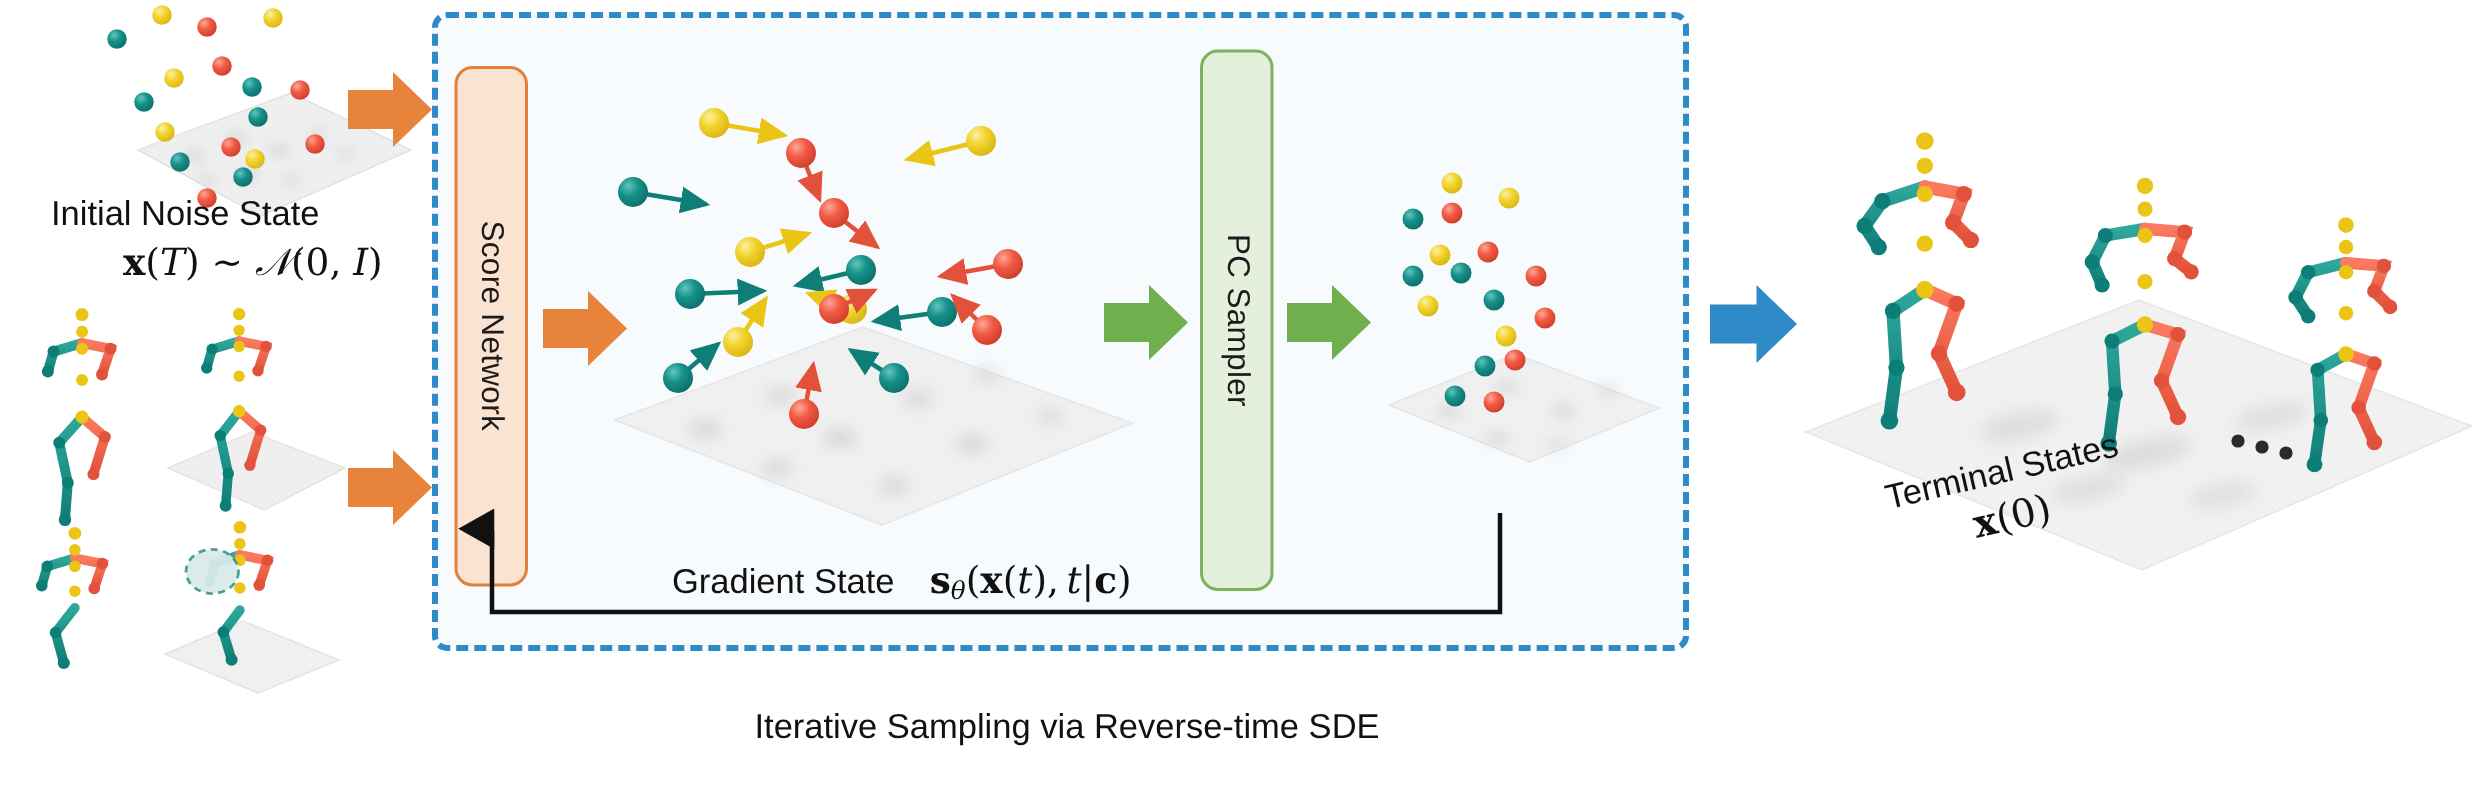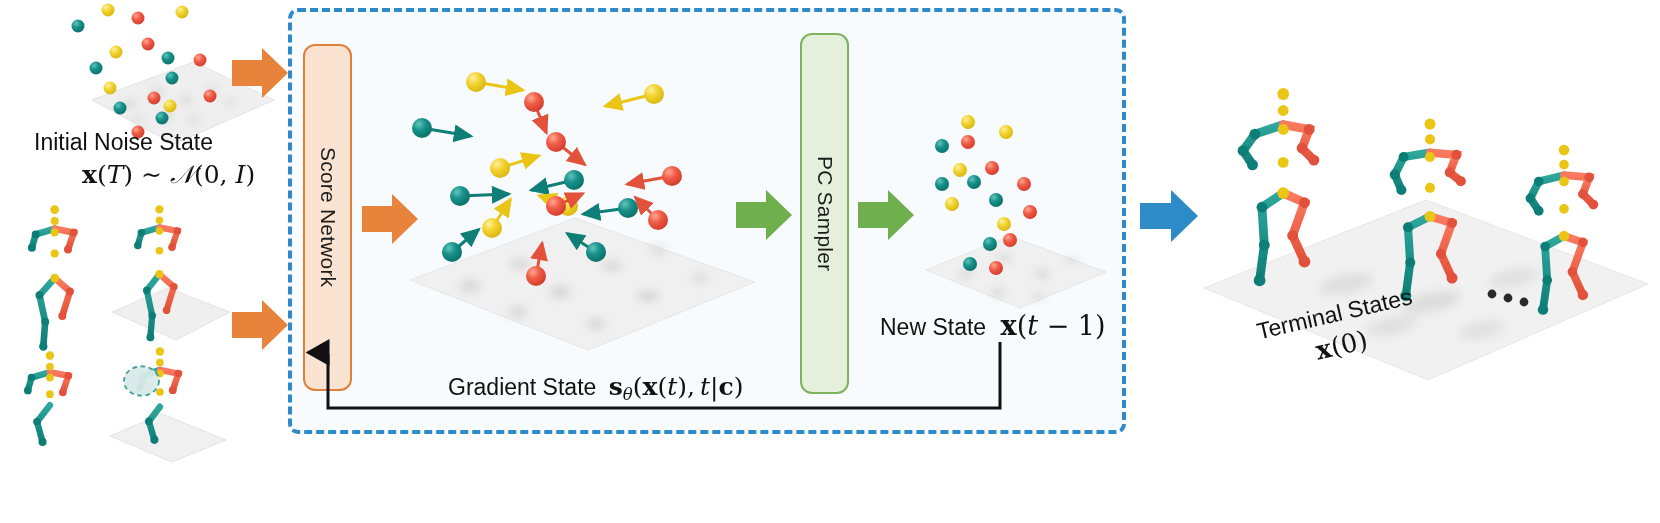--- a/index.html
+++ b/index.html
@@ -413,21 +413,21 @@
         <g>
           <line x1="196" y1="202" x2="168" y2="184" stroke="#0E7E77" stroke-width="3" marker-end="url(#ah-teal)"></line>
           <circle cx="196" cy="202" r="10" fill="url(#gBall-teal)"></circle>
         </g>
       </g>
     </svg>
   </div>
 
   <div class="abs" style="left:448px; top:372px;">
     <span class="cap cap-plain">Gradient State</span>
-    <span class="math" style="margin-left:8px;">
+    <span class="math" style="margin-left:19px;">
       <b>s</b><span class="sub">θ</span><span class="up">(</span><b>x</b><span class="up">(</span><span>t</span><span class="up">)</span><span class="up">, </span><span>t</span><span class="up">|</span><b>c</b><span class="up">)</span>
     </span>
   </div>
 
   <div class="abs" style="left:736px; top:190px;">
     <svg width="56" height="50" viewBox="0 0 56 50" class="block-arrow">
       <polygon points="0,12 30,12 30,0 56,25 30,50 30,38 0,38" fill="#6FAF4E"></polygon>
     </svg>
   </div>
 
@@ -469,26 +469,20 @@
         <circle cx="118" cy="104" r="7" fill="url(#gBall-red)"></circle>
         <circle cx="92" cy="116" r="7" fill="url(#gBall-yellow)"></circle>
         <circle cx="98" cy="132" r="7" fill="url(#gBall-red)"></circle>
         <circle cx="78" cy="136" r="7" fill="url(#gBall-teal)"></circle>
         <circle cx="58" cy="156" r="7" fill="url(#gBall-teal)"></circle>
         <circle cx="84" cy="160" r="7" fill="url(#gBall-red)"></circle>
       </g>
     </svg>
   </div>
 
-  <div class="abs" style="left:880px; top:310px;">
-    <span class="cap cap-plain">New State</span>
-    <span class="math" style="margin-left:10px; font-size:27px;">
-      <b>x</b><span class="up">(</span><span>t</span><span class="up"> − 1)</span>
-    </span>
-  </div>
 
   <div class="abs" style="left:310px; top:330px;">
     <svg width="700" height="90" viewBox="0 0 700 90">
       <defs>
         <marker id="ah-black" markerWidth="9" markerHeight="9" refX="4" refY="7.5" orient="auto">
           <polygon points="0,8 4.5,0 9,8" fill="#111111"></polygon>
         </marker>
       </defs>
       <path d="M690,12 L690,78 L18,78 L18,24" fill="none" stroke="#111111" stroke-width="3" marker-end="url(#ah-black)"></path>
     </svg>
@@ -614,14 +608,15 @@
     </svg>
   </div>
 
   <div class="abs" style="left:1254px; top:318px; transform:rotate(-13deg); transform-origin: left top; text-align:center;">
     <div class="cap cap-plain">Terminal States</div>
     <div class="math" style="font-size:26px; margin-top:2px;">
       <b>x</b><span class="up">(0)</span>
     </div>
   </div>
 
+  <div class="abs cap cap-plain" style="left:503px; top:470px;">Iterative Sampling via Reverse-time SDE</div>
 
 </div>
 
 </body></html>

